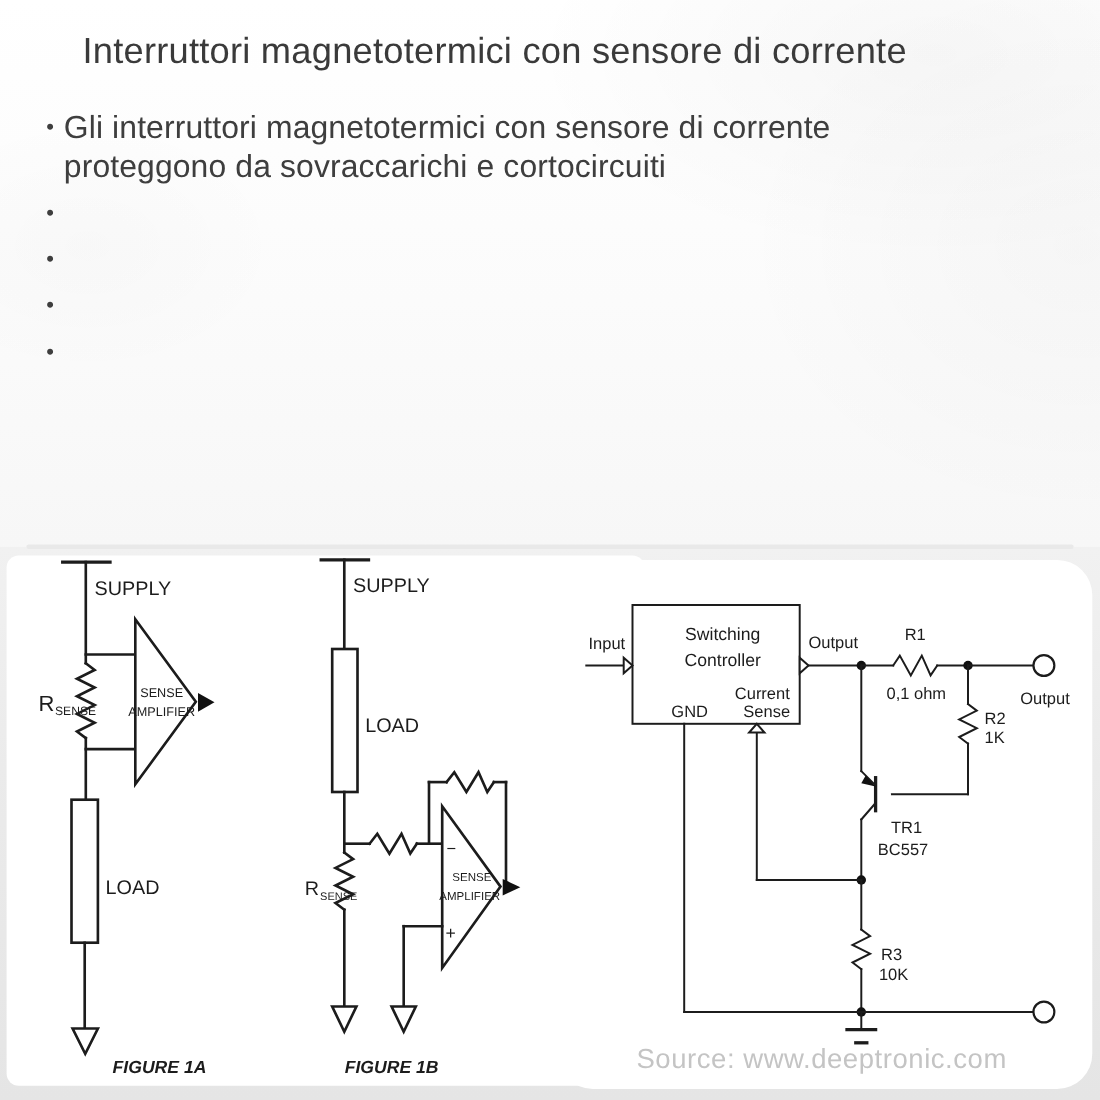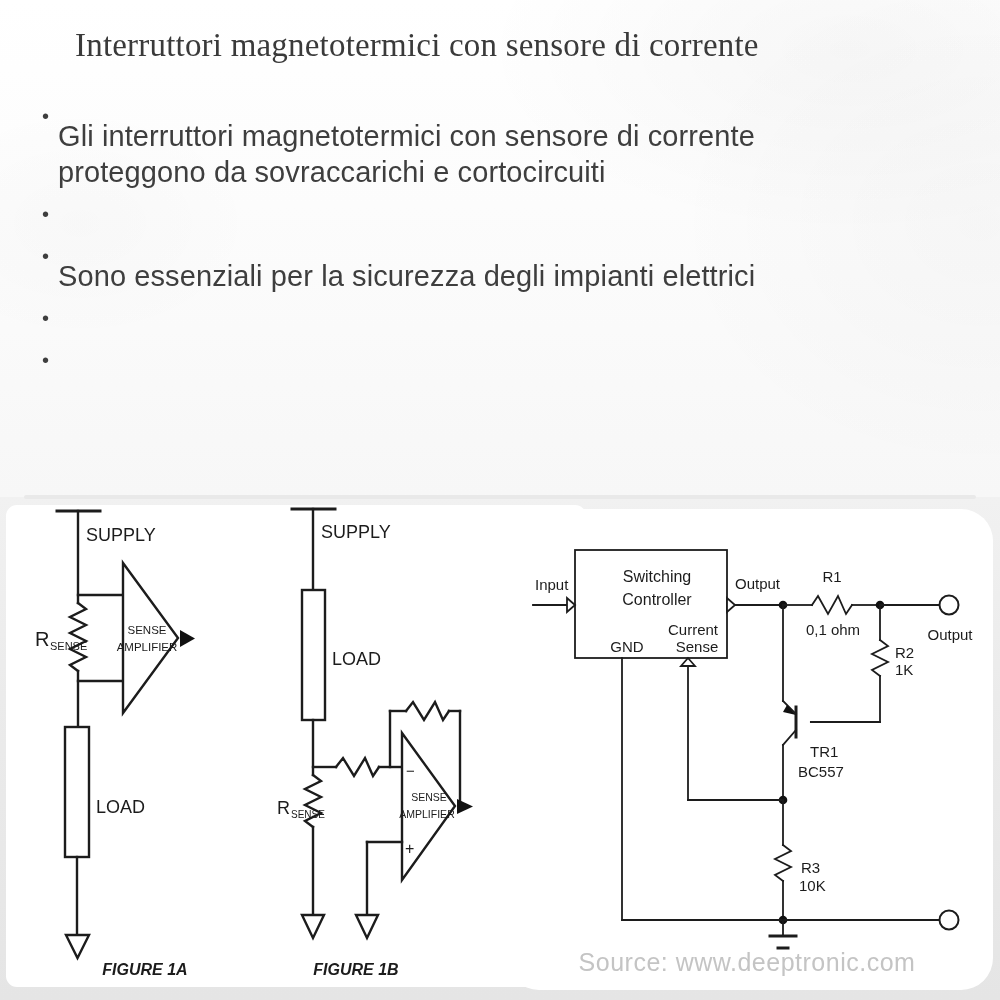--- a/index.html
+++ b/index.html
@@ -11,26 +11,26 @@
   .top-area{
     position:absolute;left:0;top:0;width:1000px;height:497px;
     background:
       radial-gradient(600px 300px at 85% 10%, rgba(0,0,0,0.030), transparent 62%),
       radial-gradient(520px 420px at 98% 45%, rgba(0,0,0,0.022), transparent 60%),
       radial-gradient(300px 200px at 8% 45%, rgba(0,0,0,0.015), transparent 60%),
       linear-gradient(180deg,#ffffff 0%,#fbfbfb 55%,#f7f7f7 100%);
   }
   .page-title{
     position:absolute;left:75px;top:26px;width:890px;
-    font-size:33px;line-height:1.2;color:#3a3a3a;letter-spacing:.2px;font-family:Liberation Serif, serif;
+    font-size:33px;line-height:1.2;color:#3a3a3a;letter-spacing:.2px;
   }
   .bullets{position:absolute;left:42px;top:98px;width:910px;}
   .bullet{display:flex;align-items:flex-start;margin-bottom:6px;color:#3e3e3e;}
   .bullet-marker{width:16px;flex:0 0 16px;font-size:20px;line-height:36px;color:#3e3e3e;}
-  .bullet-text{font-size:29px;line-height:36px;white-space:pre-line;letter-spacing:.1px;margin-top:20px;}
+  .bullet-text{font-size:29px;line-height:36px;white-space:pre-line;letter-spacing:.1px;}
   
   .bottom-strip{
     position:absolute;left:0;top:497px;width:1000px;height:503px;
     background:linear-gradient(180deg,#f1f1f1 0%,#ebebeb 40%,#e5e5e5 100%);
   }
   .divider{
     position:absolute;left:24px;top:495px;width:952px;height:4px;border-radius:3px;
     background:#e9e9e9;
   }
   .card{position:absolute;background:#ffffff;}
@@ -59,21 +59,20 @@
     <div class="bullet">
       <span class="bullet-marker">•</span>
       <span class="bullet-text">Gli interruttori magnetotermici con sensore di corrente
 proteggono da sovraccarichi e cortocircuiti</span>
     </div>
     <div class="bullet">
       <span class="bullet-marker">•</span>
     </div>
     <div class="bullet">
       <span class="bullet-marker">•</span>
-      <span class="bullet-text">Sono essenziali per la sicurezza degli impianti elettrici</span>
     </div>
     <div class="bullet">
       <span class="bullet-marker">•</span>
     </div>
     <div class="bullet">
       <span class="bullet-marker">•</span>
     </div>
   </div>
 </div>
 

